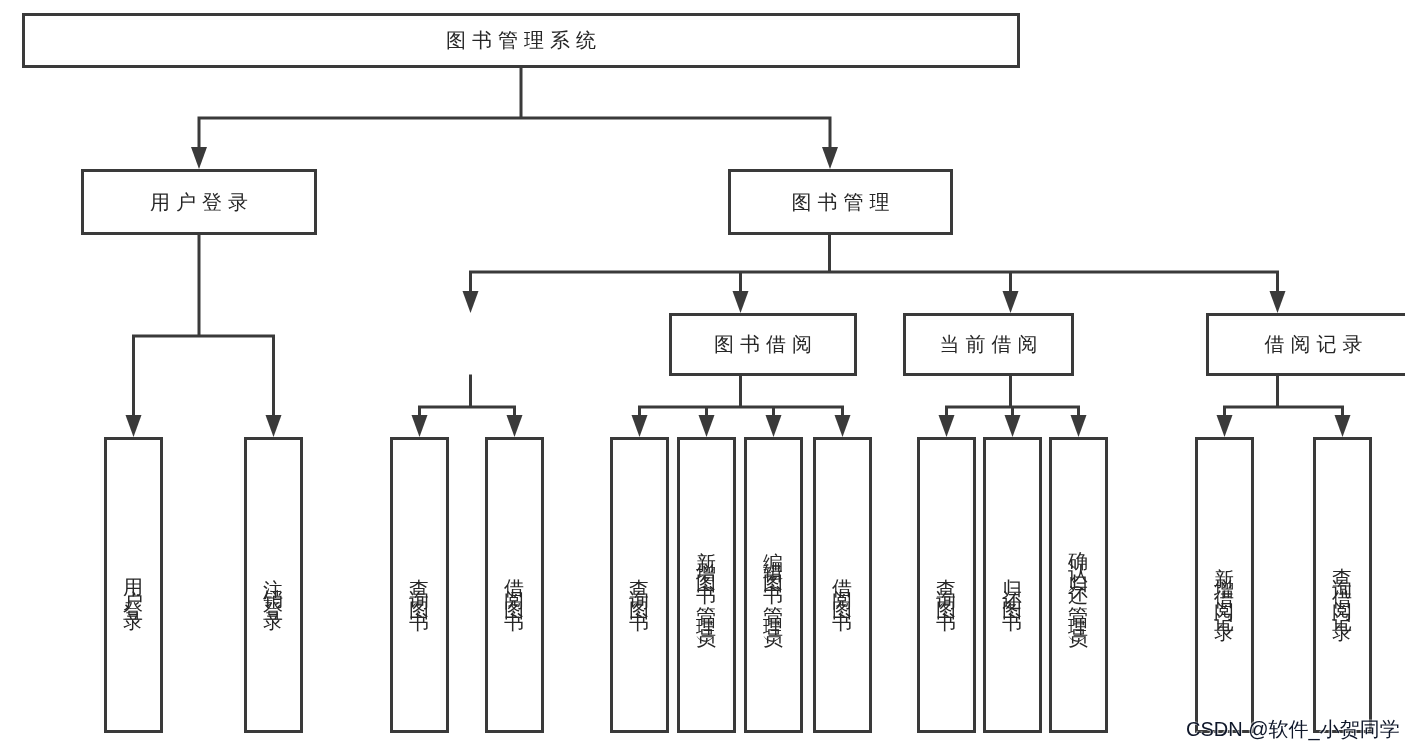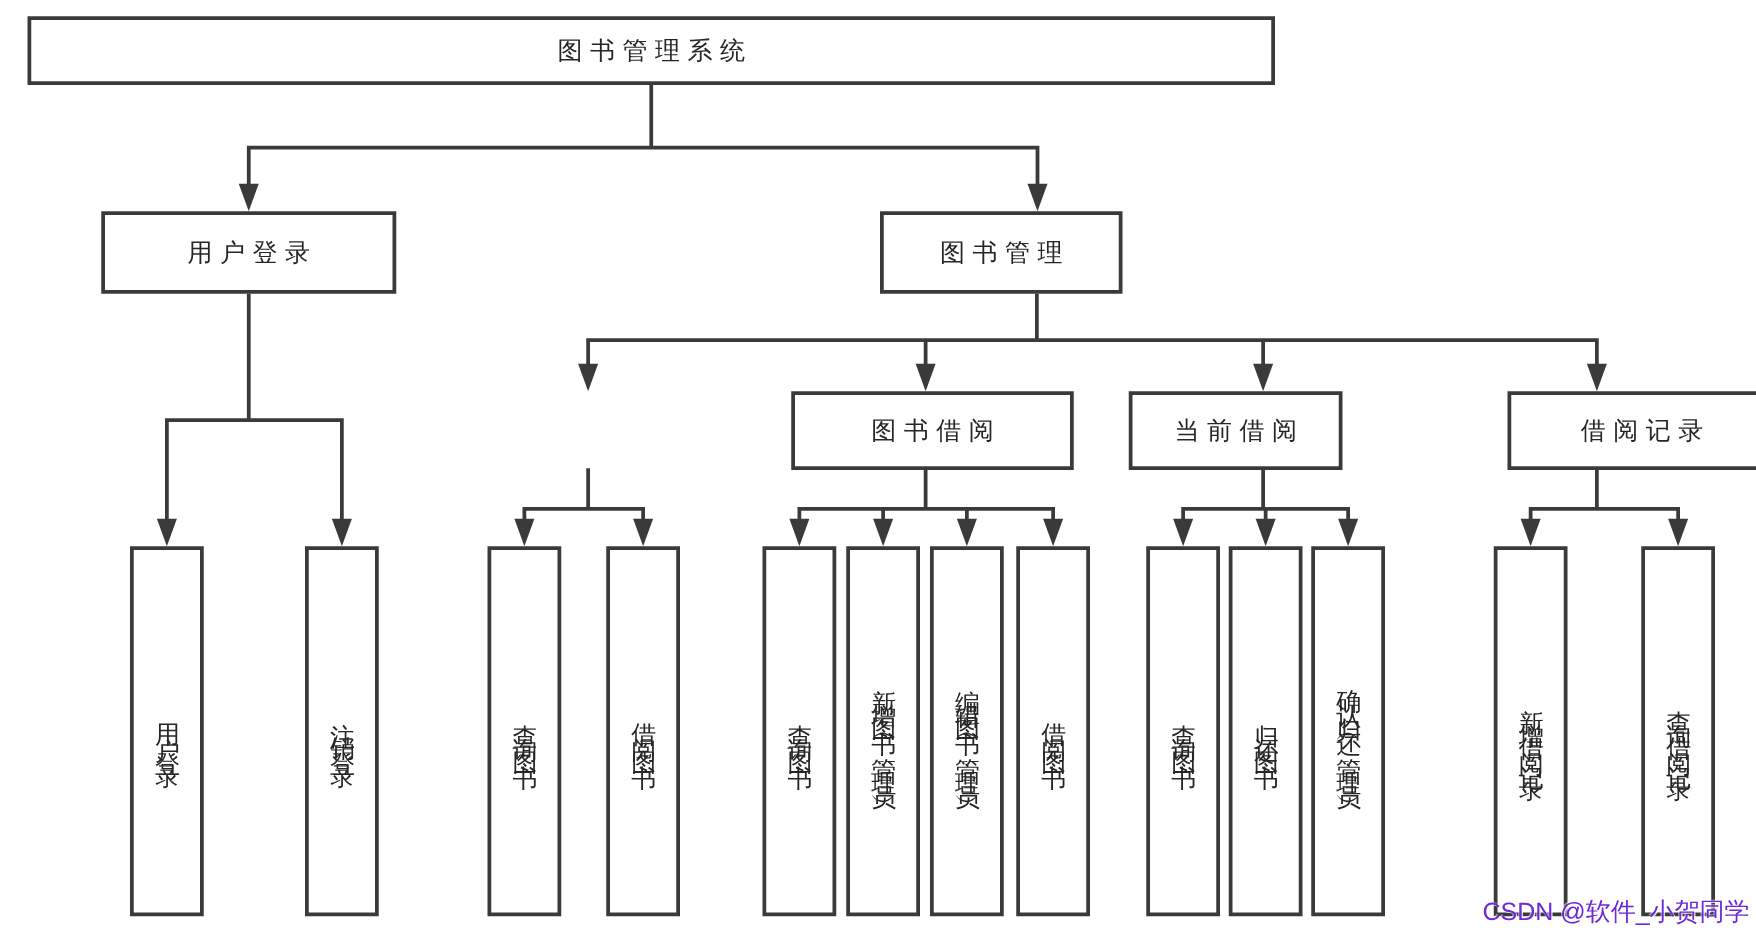--- a/index.html
+++ b/index.html
@@ -35,21 +35,21 @@
     letter-spacing:11px;
     line-height:1;
     color:#262626;
     white-space:nowrap;
   }
   .watermark{
     position:absolute;
     left:1186px;top:716px;
     z-index:5;
     font-size:20px;
-    color:#6d28d9;
+    color:#0f172a;
     text-shadow:1px 1px 0 rgba(255,255,255,0.85), -1px -1px 0 rgba(255,255,255,0.5);
     white-space:nowrap;
   }
 </style>
 </head>
 <body>
 
 <div class="stage">
 
   <svg class="connectors" width="1405" height="747" viewBox="0 0 1405 747">
@@ -83,25 +83,25 @@
     </g>
   </svg>
 
   <div class="box" style="left:22px;top:13px;width:998px;height:55px">
     <span class="lbl">图书管理系统</span>
   </div>
 
   <div class="box" style="left:81px;top:169px;width:236px;height:66px">
     <span class="lbl">用户登录</span>
   </div>
-  <div class="box" style="left:704px;top:169px;width:194px;height:66px">
+  <div class="box" style="left:728px;top:169px;width:225px;height:66px">
     <span class="lbl">图书管理</span>
   </div>
 
-  <div class="box" style="left:633px;top:313px;width:226px;height:63px">
+  <div class="box" style="left:669px;top:313px;width:188px;height:63px">
     <span class="lbl">图书借阅</span>
   </div>
   <div class="box" style="left:903px;top:313px;width:171px;height:63px">
     <span class="lbl">当前借阅</span>
   </div>
   <div class="box" style="left:1206px;top:313px;width:215px;height:63px">
     <span class="lbl">借阅记录</span>
   </div>
 
   <div class="box" style="left:104px;top:437px;width:59px;height:296px">

